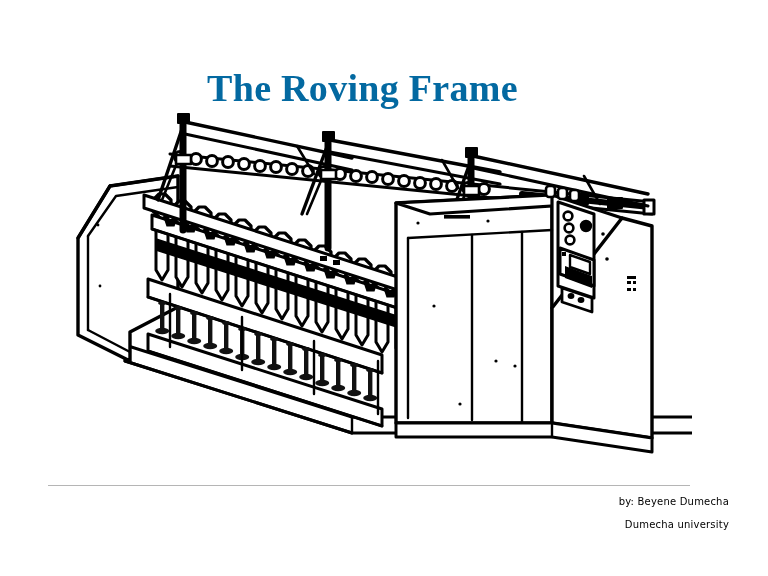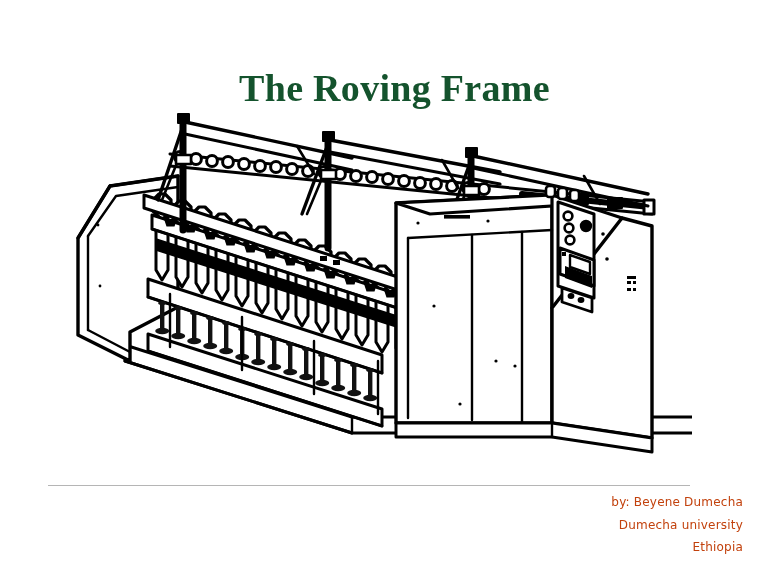--- a/index.html
+++ b/index.html
@@ -25,23 +25,22 @@
     position: absolute;
     left: 0;
     top: 66px;
     width: 725px;
     text-align: center;
     font-family: "Liberation Serif", "DejaVu Serif", serif;
     font-weight: bold;
     font-size: 38px;
     line-height: 44px;
     letter-spacing: 0.3px;
-    color: #14532d;
+    color: #0369a1;
     white-space: nowrap;
-    margin-left: 32px;
   }
   #illustration {
     position: absolute;
     left: 52px;
     top: 108px;
     width: 640px;
     height: 378px;
   }
   #illustration svg {
     display: block;
@@ -51,28 +50,28 @@
   #footer-divider {
     position: absolute;
     left: 48px;
     top: 485px;
     width: 642px;
     height: 1px;
     background: #b5b5b5;
   }
   #credits {
     position: absolute;
-    right: 25px;
+    right: 39px;
     top: 491px;
     width: 420px;
     text-align: right;
     font-family: "DejaVu Sans", sans-serif;
-    font-size: 12px;
+    font-size: 10px;
     line-height: 22.5px;
-    color: #c2410c;
+    color: #000000;
     letter-spacing: 0.2px;
   }
   .credit-line { display: block; white-space: nowrap; }
 </style>
 </head>
 <body>
 
 <div id="slide">
 
   <div id="slide-title">The Roving Frame</div>
@@ -343,16 +342,15 @@
 
       </g>
     </svg>
   </div>
 
   <div id="footer-divider"></div>
 
   <div id="credits">
     <span class="credit-line">by: Beyene Dumecha</span>
     <span class="credit-line">Dumecha university</span>
-    <span class="credit-line">Ethiopia</span>
   </div>
 
 </div>
 
 </body></html>

